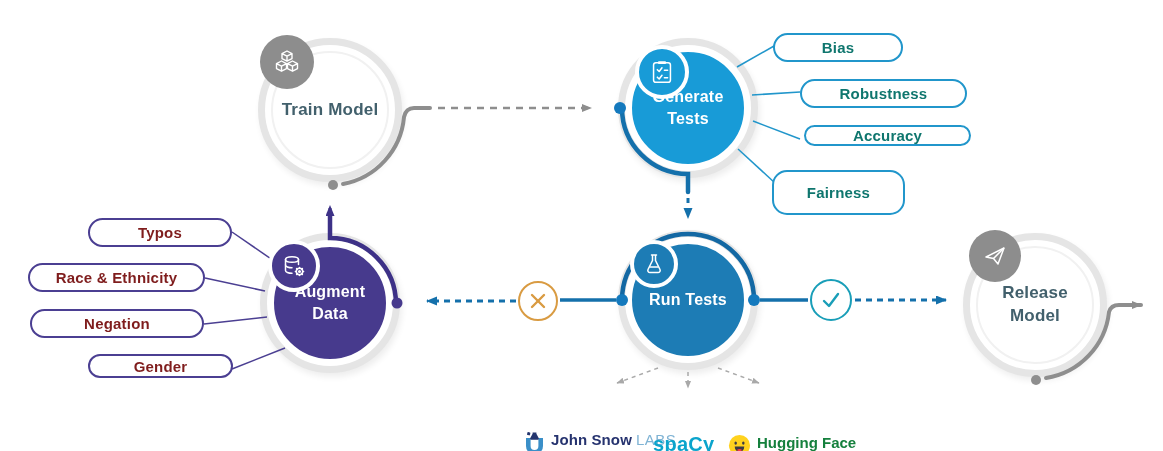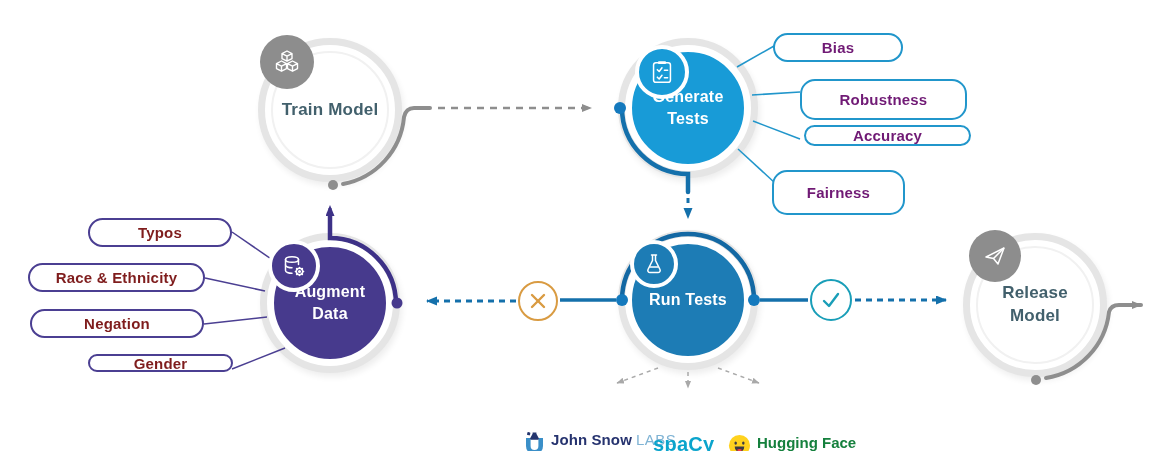--- a/index.html
+++ b/index.html
@@ -13,21 +13,21 @@
          align-items:center;justify-content:center;z-index:6;}
   .badge.white-rim{border:4px solid #fff;}
   .nlabel{position:absolute;display:flex;align-items:center;justify-content:center;
           text-align:center;font-weight:bold;font-size:17px;line-height:1.35;
           letter-spacing:.2px;z-index:5;}
   .nlabel.dark{color:#42606c;}
   .nlabel.light{color:#ffffff;font-size:16px;}
   .pill{position:absolute;box-sizing:border-box;background:#fff;border-radius:15px;
         display:flex;align-items:center;justify-content:center;font-weight:bold;
         font-size:15px;letter-spacing:.2px;z-index:5;}
-  .pill.blue{border:2px solid #2196cb;color:#701a75;}
+  .pill.blue{border:2px solid #2196cb;color:#0f766e;}
   .pill.purple{border:2px solid #4b3f92;color:#7f1d1d;}
   .statusdot{position:absolute;box-sizing:border-box;border-radius:50%;background:#fff;
              display:flex;align-items:center;justify-content:center;z-index:5;}
   #connector-layer{position:absolute;left:0;top:0;z-index:4;pointer-events:none;}
   .logo{position:absolute;display:flex;align-items:flex-start;z-index:5;margin-top:45px;}
   .jsl-name{font-weight:bold;font-size:15px;color:#26336f;margin-left:5px;letter-spacing:.1px;}
   .jsl-labs{font-size:15px;color:#7fb3d4;margin-left:4px;letter-spacing:.5px;}
   .spacy-text{font-weight:bold;font-size:20px;color:#0ba4cc;letter-spacing:.3px;}
   .hf-text{font-weight:bold;font-size:15px;color:#15803d;margin-left:6px;}
 </style>
@@ -55,42 +55,42 @@
       <rect x="7" y="6" width="18" height="21" rx="2.5"></rect>
       <line x1="13" y1="6" x2="19" y2="6" stroke-width="3"></line>
       <polyline points="11,13.5 13,15.5 16,11.5"></polyline>
       <line x1="18.5" y1="14" x2="22" y2="14"></line>
       <polyline points="11,21.5 13,23.5 16,19.5"></polyline>
       <line x1="18.5" y1="22" x2="22" y2="22"></line>
     </svg>
   </div>
 
   <div class="pill blue" style="left:773px;top:33px;width:130px;height:29px;">Bias</div>
-  <div class="pill blue" style="left:800px;top:79px;width:167px;height:41px;">Robustness</div>
+  <div class="pill blue" style="left:800px;top:79px;width:167px;height:29px;">Robustness</div>
   <div class="pill blue" style="left:804px;top:125px;width:167px;height:21px;">Accuracy</div>
   <div class="pill blue" style="left:772px;top:170px;width:133px;height:45px;">Fairness</div>
 
   <div class="ring" style="left:260px;top:233px;width:140px;height:140px;border:7px solid #e5e5e5;"></div>
   <div class="disc" style="left:268px;top:241px;width:124px;height:124px;background:#473a8d;"></div>
   <div class="nlabel light" style="left:280px;top:279px;width:100px;height:48px;">Augment Data</div>
   <div class="badge white-rim" style="left:268px;top:240px;width:52px;height:52px;background:#473a8d;">
     <svg width="28" height="28" viewBox="0 0 28 28" fill="none" stroke="#fff" stroke-width="1.5" stroke-linecap="round">
       <ellipse cx="12" cy="7.5" rx="6.5" ry="2.8"></ellipse>
       <path d="M5.5 7.5 v11 c0 1.5 2.9 2.8 6.5 2.8 M18.5 7.5 v5"></path>
       <path d="M5.5 13 c0 1.5 2.9 2.8 6.5 2.8"></path>
       <circle cx="19.5" cy="19.5" r="3.2"></circle>
       <circle cx="19.5" cy="19.5" r="0.8" fill="#fff"></circle>
       <path d="M19.5 15.4 v1 M19.5 22.6 v1 M15.4 19.5 h1 M22.6 19.5 h1 M16.6 16.6 l.7 .7 M21.7 21.7 l.7 .7 M22.4 16.6 l-.7 .7 M17.3 21.7 l-.7 .7"></path>
     </svg>
   </div>
 
   <div class="pill purple" style="left:88px;top:218px;width:144px;height:29px;">Typos</div>
   <div class="pill purple" style="left:28px;top:263px;width:177px;height:29px;">Race &amp; Ethnicity</div>
   <div class="pill purple" style="left:30px;top:309px;width:174px;height:29px;">Negation</div>
-  <div class="pill purple" style="left:88px;top:354px;width:145px;height:18px;">Gender</div>
+  <div class="pill purple" style="left:88px;top:354px;width:145px;height:24px;">Gender</div>
 
   <div class="ring" style="left:618px;top:230px;width:140px;height:140px;border:7px solid #e5e5e5;"></div>
   <div class="disc" style="left:626px;top:238px;width:124px;height:124px;background:#1d7cb5;"></div>
   <div class="nlabel light" style="left:648px;top:276px;width:80px;height:48px;">Run Tests</div>
   <div class="badge white-rim" style="left:630px;top:240px;width:48px;height:48px;background:#1d7cb5;">
     <svg width="26" height="26" viewBox="0 0 26 26" fill="none" stroke="#fff" stroke-width="1.5" stroke-linecap="round" stroke-linejoin="round">
       <path d="M10.5 4 h5 M11.5 4 v5.5 L7 18.5 a2.2 2.2 0 0 0 2 3.1 h8 a2.2 2.2 0 0 0 2 -3.1 L14.5 9.5 V4"></path>
       <line x1="9" y1="16" x2="17" y2="16"></line>
     </svg>
   </div>

